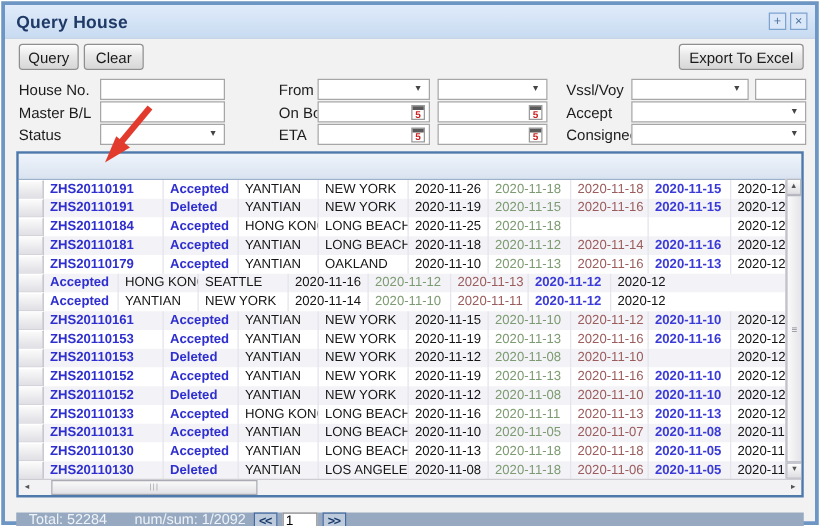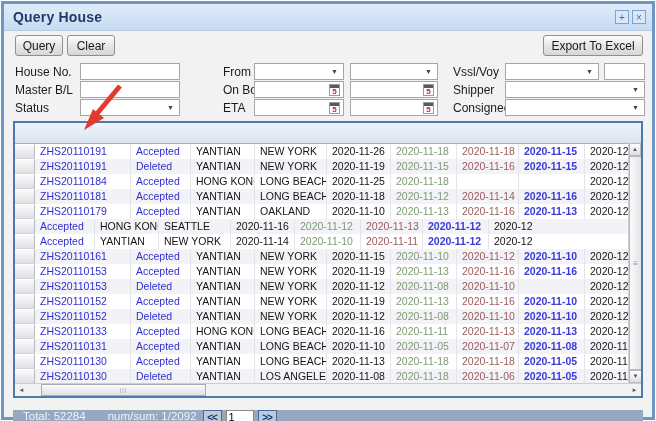--- a/index.html
+++ b/index.html
@@ -50,21 +50,21 @@
   .g-hcell{box-sizing:border-box;height:20px;line-height:19px;font-size:11px;color:#222;
         text-align:center;border-right:1px solid #b9c6da;overflow:hidden;white-space:nowrap;}
   .sort{font-size:8px;color:#333;margin-left:2px;}
   .g-body{position:relative;}
   .g-row{display:flex;height:15px;box-sizing:border-box;background:#fff;}
   .g-row.alt{background:#f3f3f7;}
   .g-cell{box-sizing:border-box;height:15px;line-height:14px;font-size:10.5px;padding-left:5px;
         border-right:1px solid #e4e4ec;overflow:hidden;white-space:nowrap;color:#141414;}
   .g-sel{box-sizing:border-box;height:15px;background:linear-gradient(#fbfbfb,#e0e0e5);
         border-right:1px solid #b9b9c2;border-bottom:1px solid #d4d4da;border-top:1px solid #fff;}
-  .t-link{color:var(--color-link);}
+  .t-link{color:var(--color-link);font-weight:bold;}
   .t-accept{color:var(--color-accept);}
   .t-maroon{color:var(--color-maroon);}
   .t-isf{color:var(--color-isf);font-weight:bold;}
 
   
   .vsb{position:absolute;right:0;top:20px;width:13px;height:240px;background:#f0f0f2;
        border-left:1px solid #d0d0d6;box-sizing:border-box;z-index:20;}
   .vsb-btn{height:13px;background:linear-gradient(#fdfdfd,#dfdfe3);border:1px solid #b9b9c2;
        box-sizing:border-box;font-size:6px;color:#555;text-align:center;line-height:11px;}
   .vsb-thumb{position:absolute;left:0;top:13px;width:13px;height:214px;box-sizing:border-box;
@@ -138,21 +138,21 @@
       <div class="date" style="left:250px;top:77px;width:90px;">
           <span class="cal">
             <span class="cal-day">5</span>
           </span>
         </div>
       <div class="date" style="left:346px;top:77px;width:88px;">
           <span class="cal">
             <span class="cal-day">5</span>
           </span>
         </div>
-      <span class="flabel" style="left:449px;top:78px;">Shipper</span>
+      <span class="flabel" style="left:449px;top:78px;">Accept</span>
       <div class="dd" style="left:501px;top:77px;width:140px;">
           <span class="dd-arrow">▼</span>
         </div>
 
       <span class="flabel" style="left:11px;top:96px;">Status</span>
       <div class="dd" style="left:76px;top:95px;width:100px;">
           <span class="dd-arrow">▼</span>
         </div>
       <span class="flabel" style="left:219px;top:96px;">ETA</span>
       <div class="date" style="left:250px;top:95px;width:90px;">

